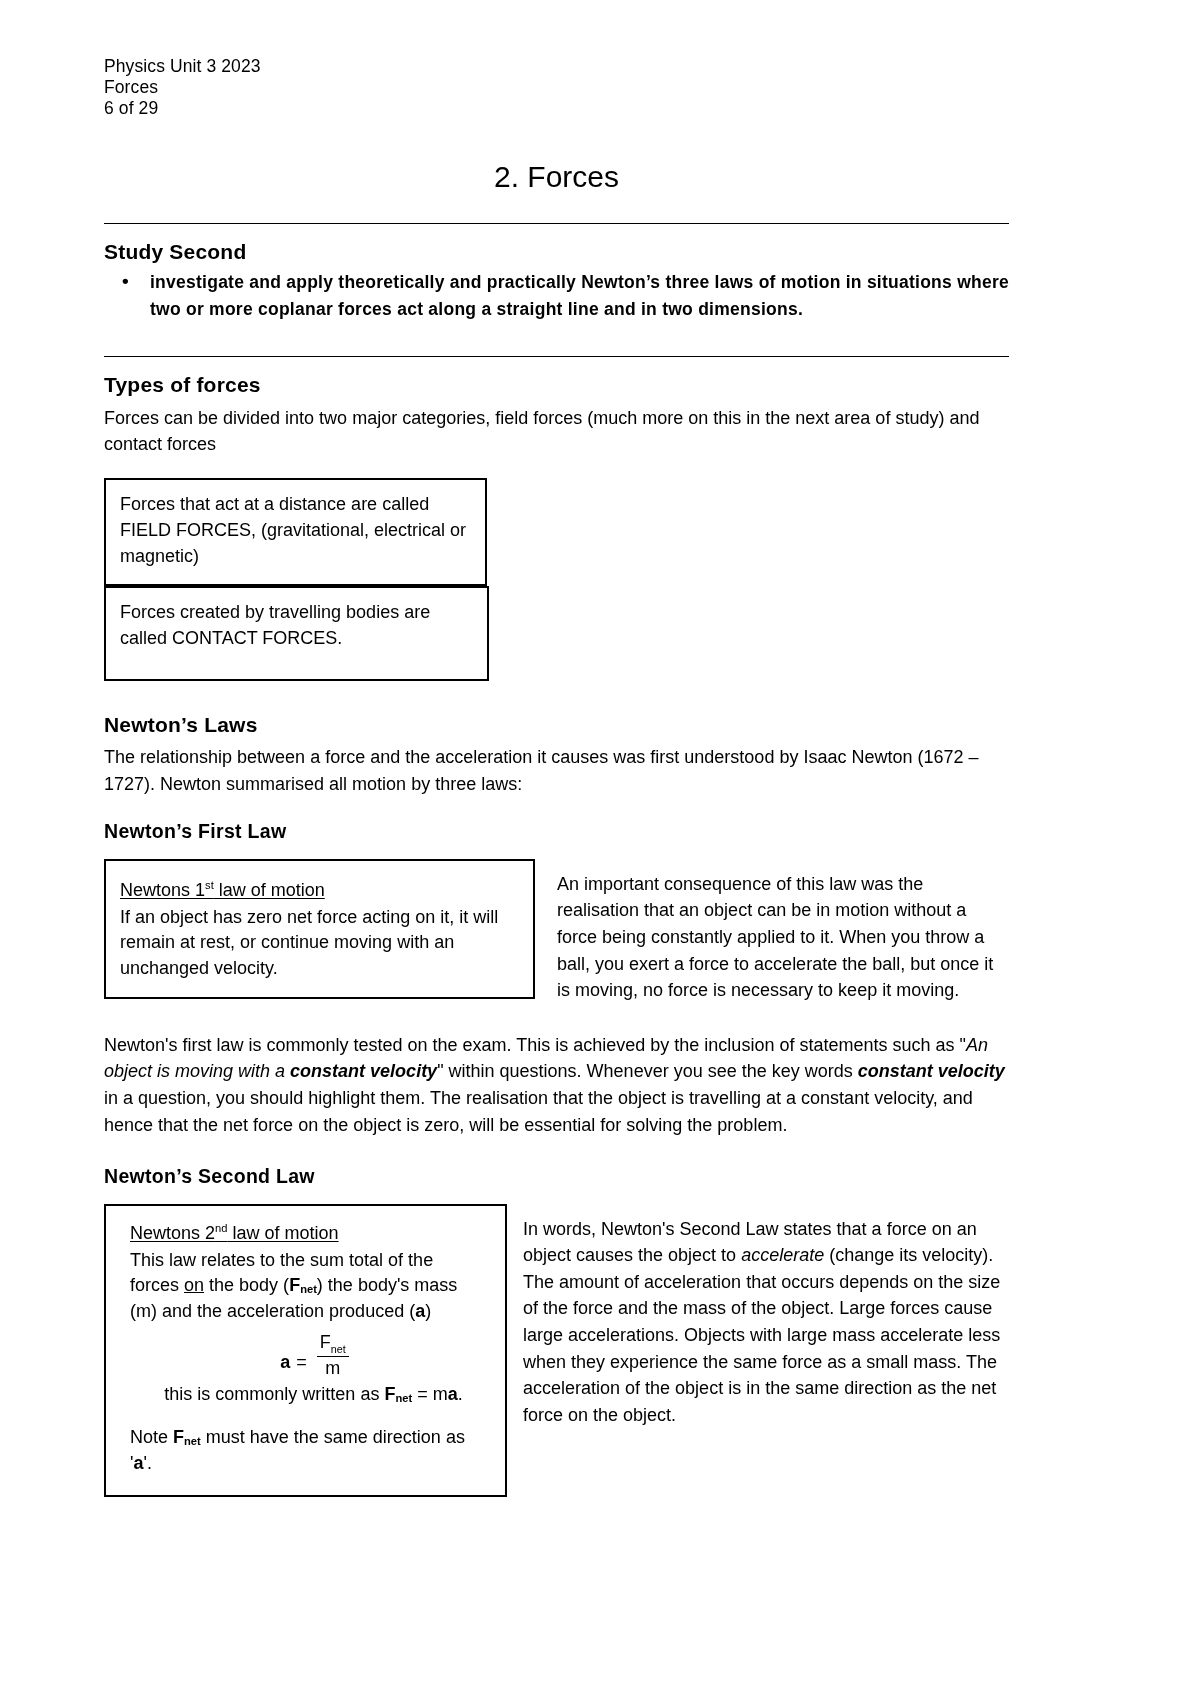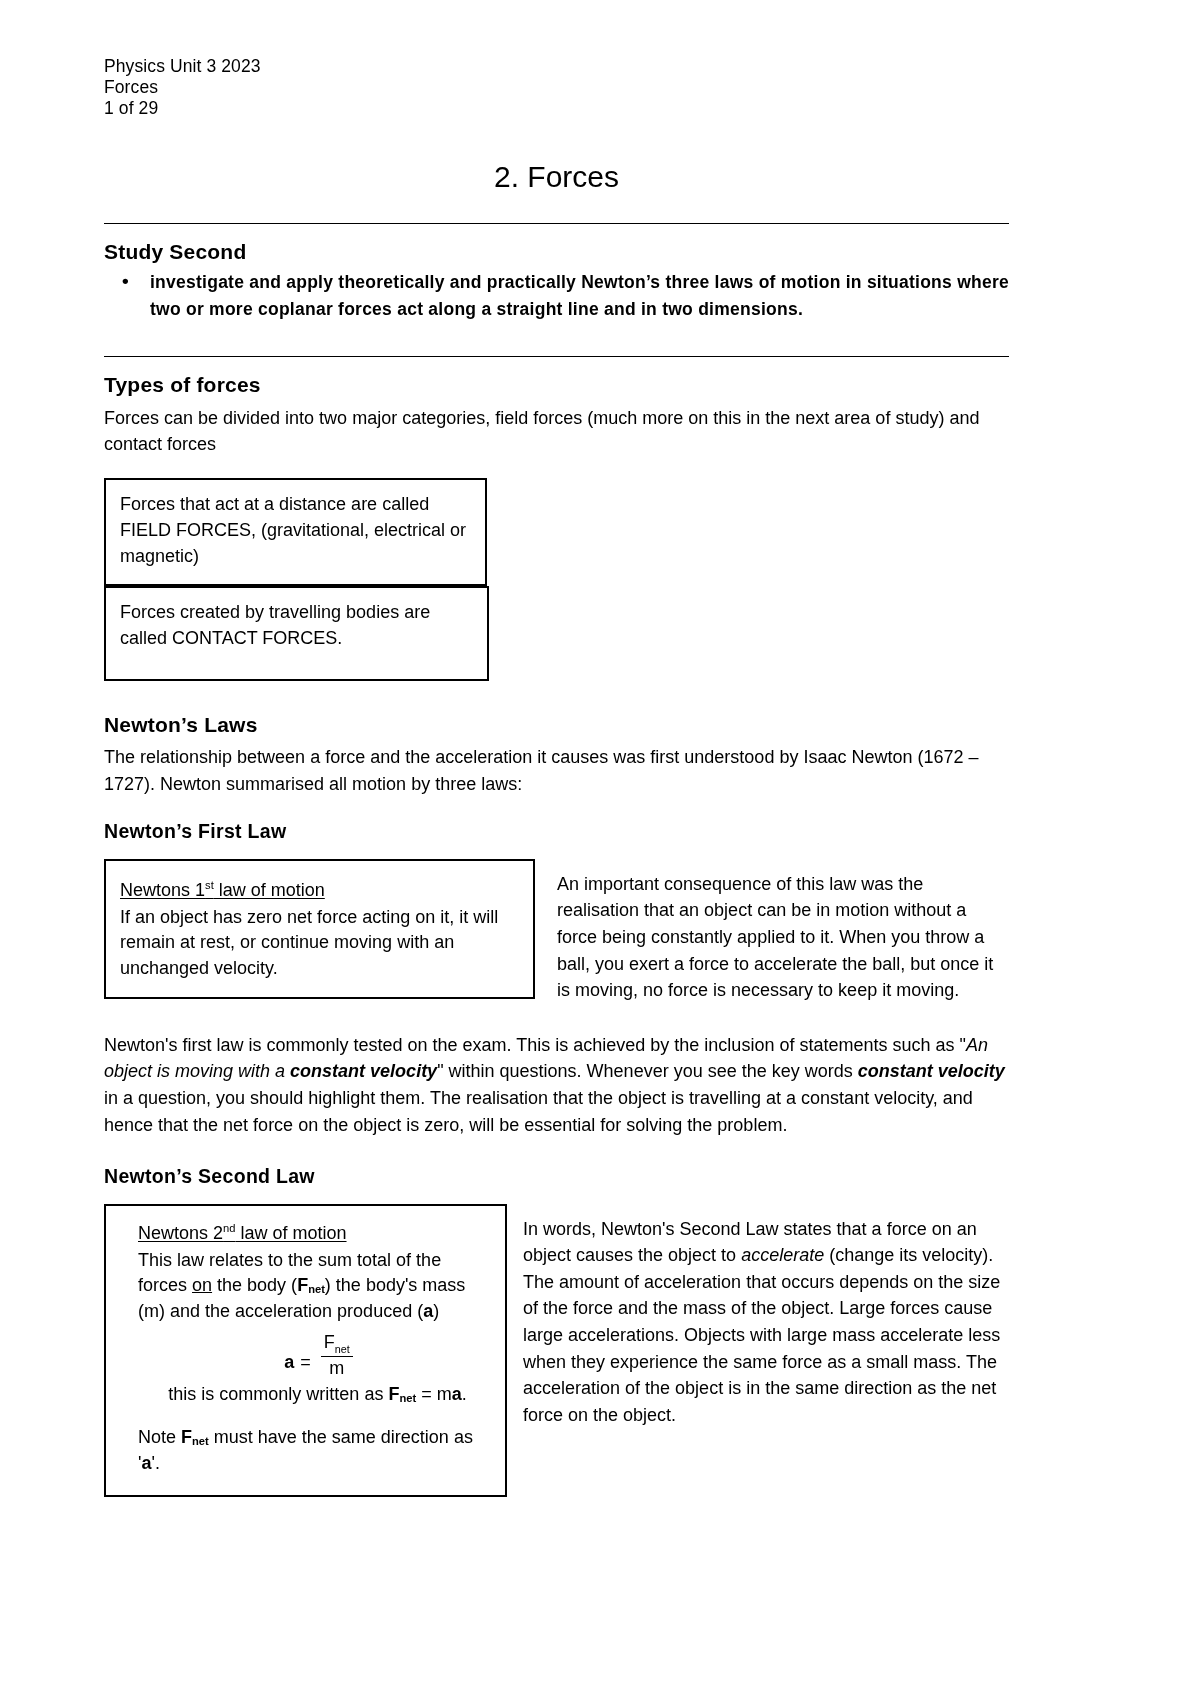--- a/index.html
+++ b/index.html
@@ -126,21 +126,21 @@
   .row-law1 { margin-top: 14px; }
   .row-law1 .col-left  { width: 431px; }
   .row-law1 .col-gap   { width: 22px; }
   .row-law1 .col-right { flex: 1; padding-top: 12px; }
   .row-law1 .boxed { min-height: 140px; padding-top: 16px; }
 
   .row-law2 { margin-top: 14px; }
   .row-law2 .col-left  { width: 403px; }
   .row-law2 .col-gap   { width: 16px; }
   .row-law2 .col-right { flex: 1; padding-top: 12px; }
-  .row-law2 .boxed { min-height: 262px; padding: 14px 14px 18px 32px; }
+  .row-law2 .boxed { min-height: 262px; padding: 14px 14px 18px 24px; }
 
   .lawhead {
     text-decoration: underline;
     text-underline-offset: 2px;
     display: inline-block;
     margin-bottom: 1px;
   }
   sup.sup, sub.sub { font-size: 0.62em; }
   sup.sup { vertical-align: super; }
   sub.sub { vertical-align: -0.22em; }
@@ -200,21 +200,21 @@
 </style>
 </head>
 <body>
 
 <div class="page">
   <div class="content">
 
     <div class="running-header">
       <span class="rh-left">Physics Unit 3 2023</span>
       <span class="rh-center">Forces</span>
-      <span class="rh-right">1 of 29</span>
+      <span class="rh-right">6 of 29</span>
     </div>
 
     <h1 class="doc-title">2. Forces</h1>
 
     <hr class="hrule">
 
     <h2 class="sec">Study Second</h2>
     <ul class="sd-list">
       <li>investigate and apply theoretically and practically Newton’s three laws of motion in situations where two or more coplanar forces act along a straight line and in two dimensions.</li>
     </ul>

